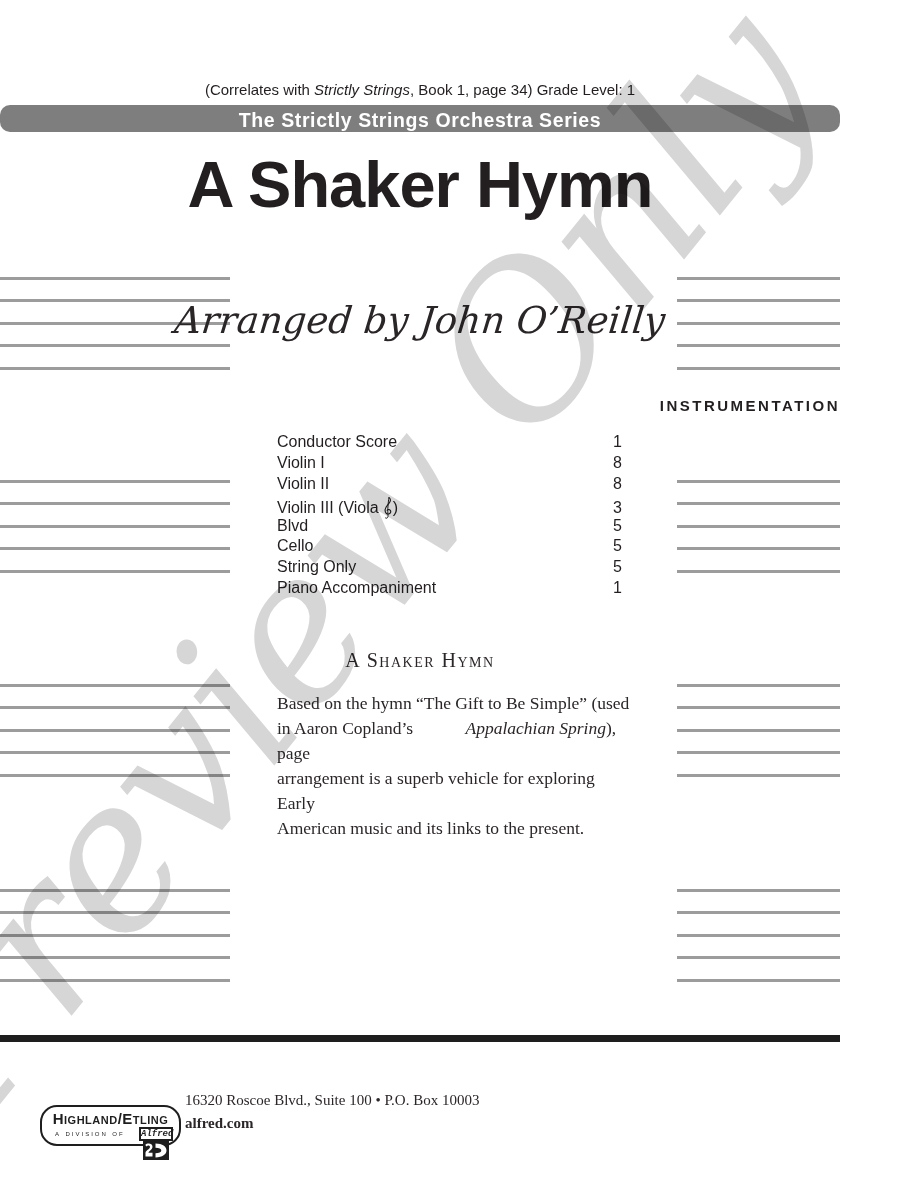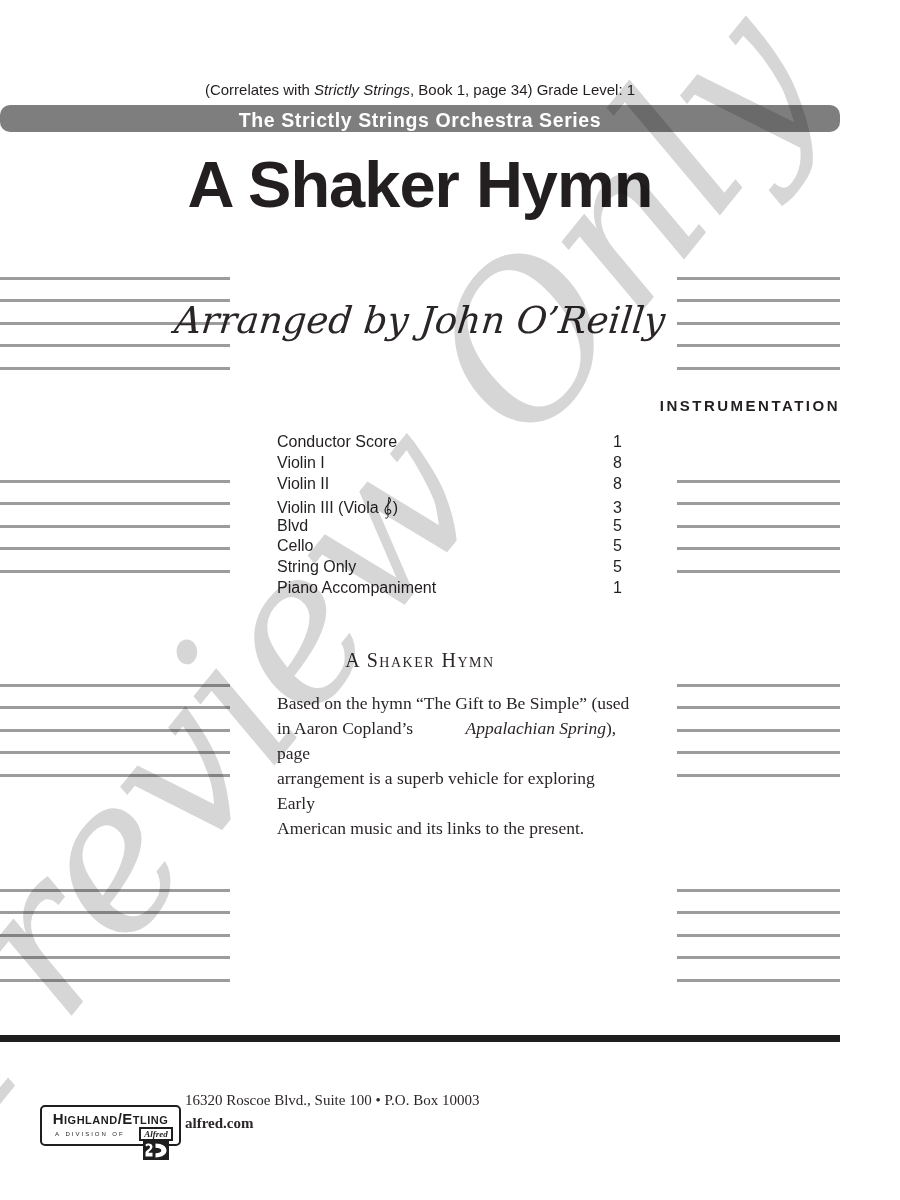--- a/index.html
+++ b/index.html
@@ -42,28 +42,28 @@
   .staff{position:absolute;height:94px;
          background-image:repeating-linear-gradient(#9c9c9c 0,#9c9c9c 3px,transparent 3px,transparent 22.4px);}
   .staff.l{left:0;width:230px;}
   .staff.r{left:677px;width:223px;}
   .sA{top:277px;} .sB{top:480px;} .sC{top:684px;} .sD{top:889px;}
 
   
   .divider{position:absolute;left:0;top:1035px;width:900px;height:7px;background:#1e1e1e;}
 
   .he-logo{position:absolute;left:40px;top:1105px;width:137px;height:37px;
-           border:2.5px solid #1e1e1e;border-radius:5px;background:#fff;}
+           border:2.5px solid #1e1e1e;border-radius:17px;background:#fff;}
   .he-name{position:absolute;top:3px;left:0;width:100%;text-align:center;
            font-variant:small-caps;font-weight:bold;font-size:15px;letter-spacing:.5px;color:#1e1e1e;}
   .he-division{position:absolute;top:21px;left:13px;font-variant:small-caps;
                font-size:9px;letter-spacing:2px;color:#1e1e1e;}
   .alfred-box{position:absolute;left:97px;top:20px;width:34px;}
   .alfred-word{border:2px solid #1e1e1e;background:#fff;height:10px;line-height:10px;
-               text-align:center;font-family:Liberation Serif, serif;font-style:italic;
+               text-align:center;font-family:Liberation Mono, monospace;font-style:italic;
                font-weight:bold;font-size:9px;color:#1e1e1e;}
   .alfred-glyph{margin-left:4px;width:26px;height:19px;background:#1e1e1e;}
 
   .publisher{position:absolute;left:185px;top:1091px;
              font-family:"Liberation Serif",serif;font-size:15px;line-height:18.5px;color:#2b2627;}
   .publisher .site{font-weight:bold;margin-top:4px;}
 
   
   .watermark{position:absolute;left:15px;bottom:38px;transform:rotate(-51deg);
              transform-origin:left bottom;font-family:"DejaVu Serif",serif;font-style:italic;

